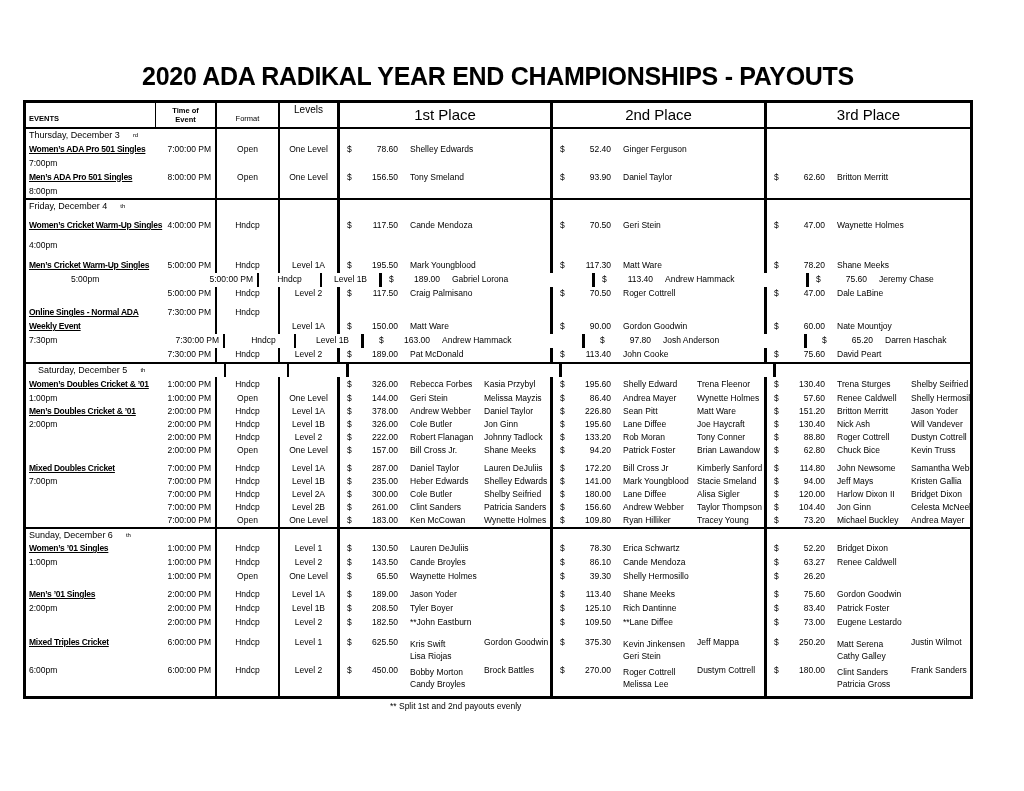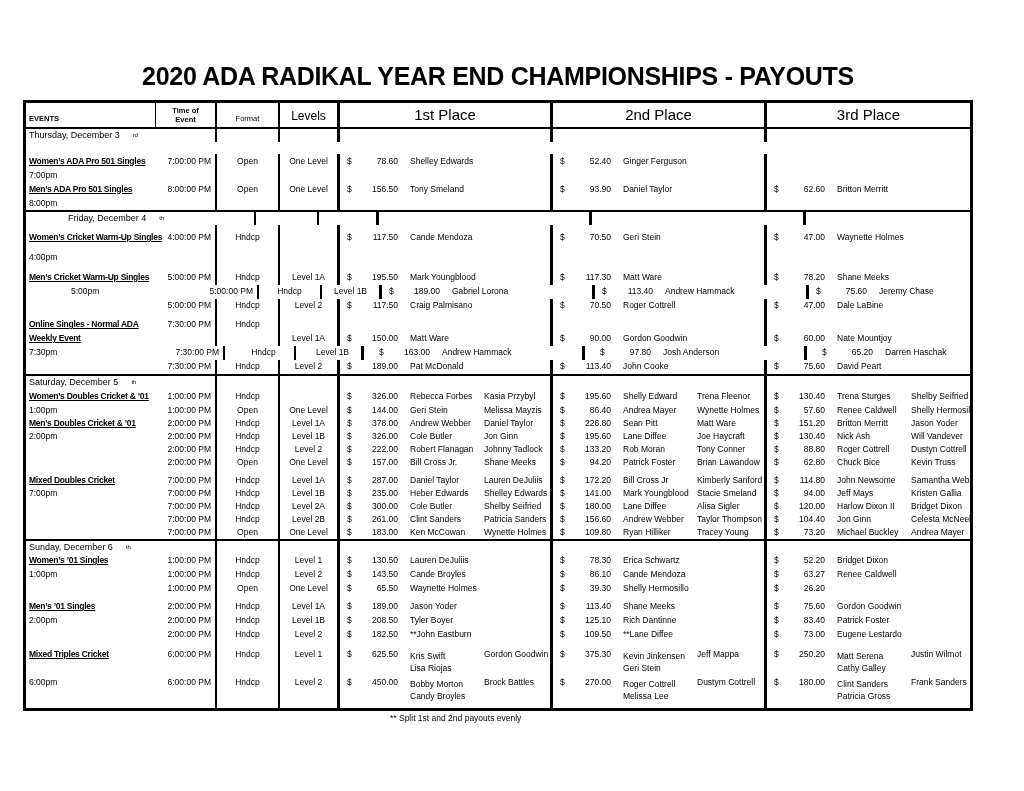--- a/index.html
+++ b/index.html
@@ -25,21 +25,21 @@
   .c-p3{border-right:none;}
   .d{width:11px;flex:none;}
   .a{width:40px;flex:none;text-align:right;}
   .nw{margin-left:12px;width:74px;flex:none;overflow:hidden;}
   .pt{flex:1;min-width:0;overflow:hidden;}
   .row.tall .cell{align-items:flex-start;padding-top:3px;}
   .row.tall .nw div{line-height:1.45;}
   .hd-e{align-items:flex-end;font-weight:bold;font-size:7.5px;padding:0 0 3px 3px;border-right:1px solid #000;}
   .hd-t{flex-direction:column;justify-content:center;align-items:center;font-weight:bold;font-size:7.5px;line-height:1.25;border-right:2px solid #000;}
   .hd-f{align-items:flex-end;justify-content:center;font-size:7.5px;padding-bottom:3px;border-right:2px solid #000;}
-  .hd-l{align-items:flex-end;justify-content:center;font-size:12px;padding-bottom:3px;border-right:3px solid #000;}
+  .hd-l{align-items:flex-end;justify-content:center;font-size:10px;padding-bottom:12px;border-right:3px solid #000;}
   .hd-p{justify-content:center;font-size:15px;}
   .hd-p1,.hd-p2{border-right:3px solid #000;}
   .footnote{margin-top:2px;margin-left:367px;font-size:8.5px;}
 </style>
 </head>
 <body>
 
 <div class="title">2020 ADA RADIKAL YEAR END CHAMPIONSHIPS - PAYOUTS</div>
 
 <div class="twrap">
@@ -63,21 +63,21 @@
               <span>Thursday, December 3</span>
               <sup>rd</sup>
             </div>
             <div class="cell c-t"></div>
             <div class="cell c-f"></div>
             <div class="cell c-l"></div>
             <div class="cell c-p c-p1"></div>
             <div class="cell c-p c-p2"></div>
             <div class="cell c-p c-p3"></div>
           </div>
-          <div class="row" style="min-height: 15px; margin-top: 12px;">
+          <div class="row" style="min-height: 15px;">
             <div class="cell c-e ev">Women’s ADA Pro 501 Singles</div>
             <div class="cell c-t">7:00:00 PM</div>
             <div class="cell c-f">Open</div>
             <div class="cell c-l">One Level</div>
             <div class="cell c-p c-p1">
               <span class="d">$</span>
               <span class="a">78.60</span>
               <span class="nw">
                 <div>Shelley Edwards</div>
               </span>
@@ -136,21 +136,21 @@
             <div class="cell c-e tm">8:00pm</div>
             <div class="cell c-t"></div>
             <div class="cell c-f"></div>
             <div class="cell c-l"></div>
             <div class="cell c-p c-p1"></div>
             <div class="cell c-p c-p2"></div>
             <div class="cell c-p c-p3"></div>
           </div>
         </div>
         <div class="section">
-          <div class="row" style="min-height: 13px; padding-left: 39px;">
+          <div class="row" style="min-height: 13px;">
             <div class="cell c-e day">
               <span>Friday, December 4</span>
               <sup>th</sup>
             </div>
             <div class="cell c-t"></div>
             <div class="cell c-f"></div>
             <div class="cell c-l"></div>
             <div class="cell c-p c-p1"></div>
             <div class="cell c-p c-p2"></div>
             <div class="cell c-p c-p3"></div>
@@ -396,21 +396,21 @@
               <span class="d">$</span>
               <span class="a">75.60</span>
               <span class="nw">
                 <div>David Peart</div>
               </span>
               <span class="pt"></span>
             </div>
           </div>
         </div>
         <div class="section">
-          <div class="row" style="min-height: 13px;">
+          <div class="row" style="min-height: 13px; margin-left: 9px;">
             <div class="cell c-e day">
               <span>Saturday, December 5</span>
               <sup>th</sup>
             </div>
             <div class="cell c-t"></div>
             <div class="cell c-f"></div>
             <div class="cell c-l"></div>
             <div class="cell c-p c-p1"></div>
             <div class="cell c-p c-p2"></div>
             <div class="cell c-p c-p3"></div>

